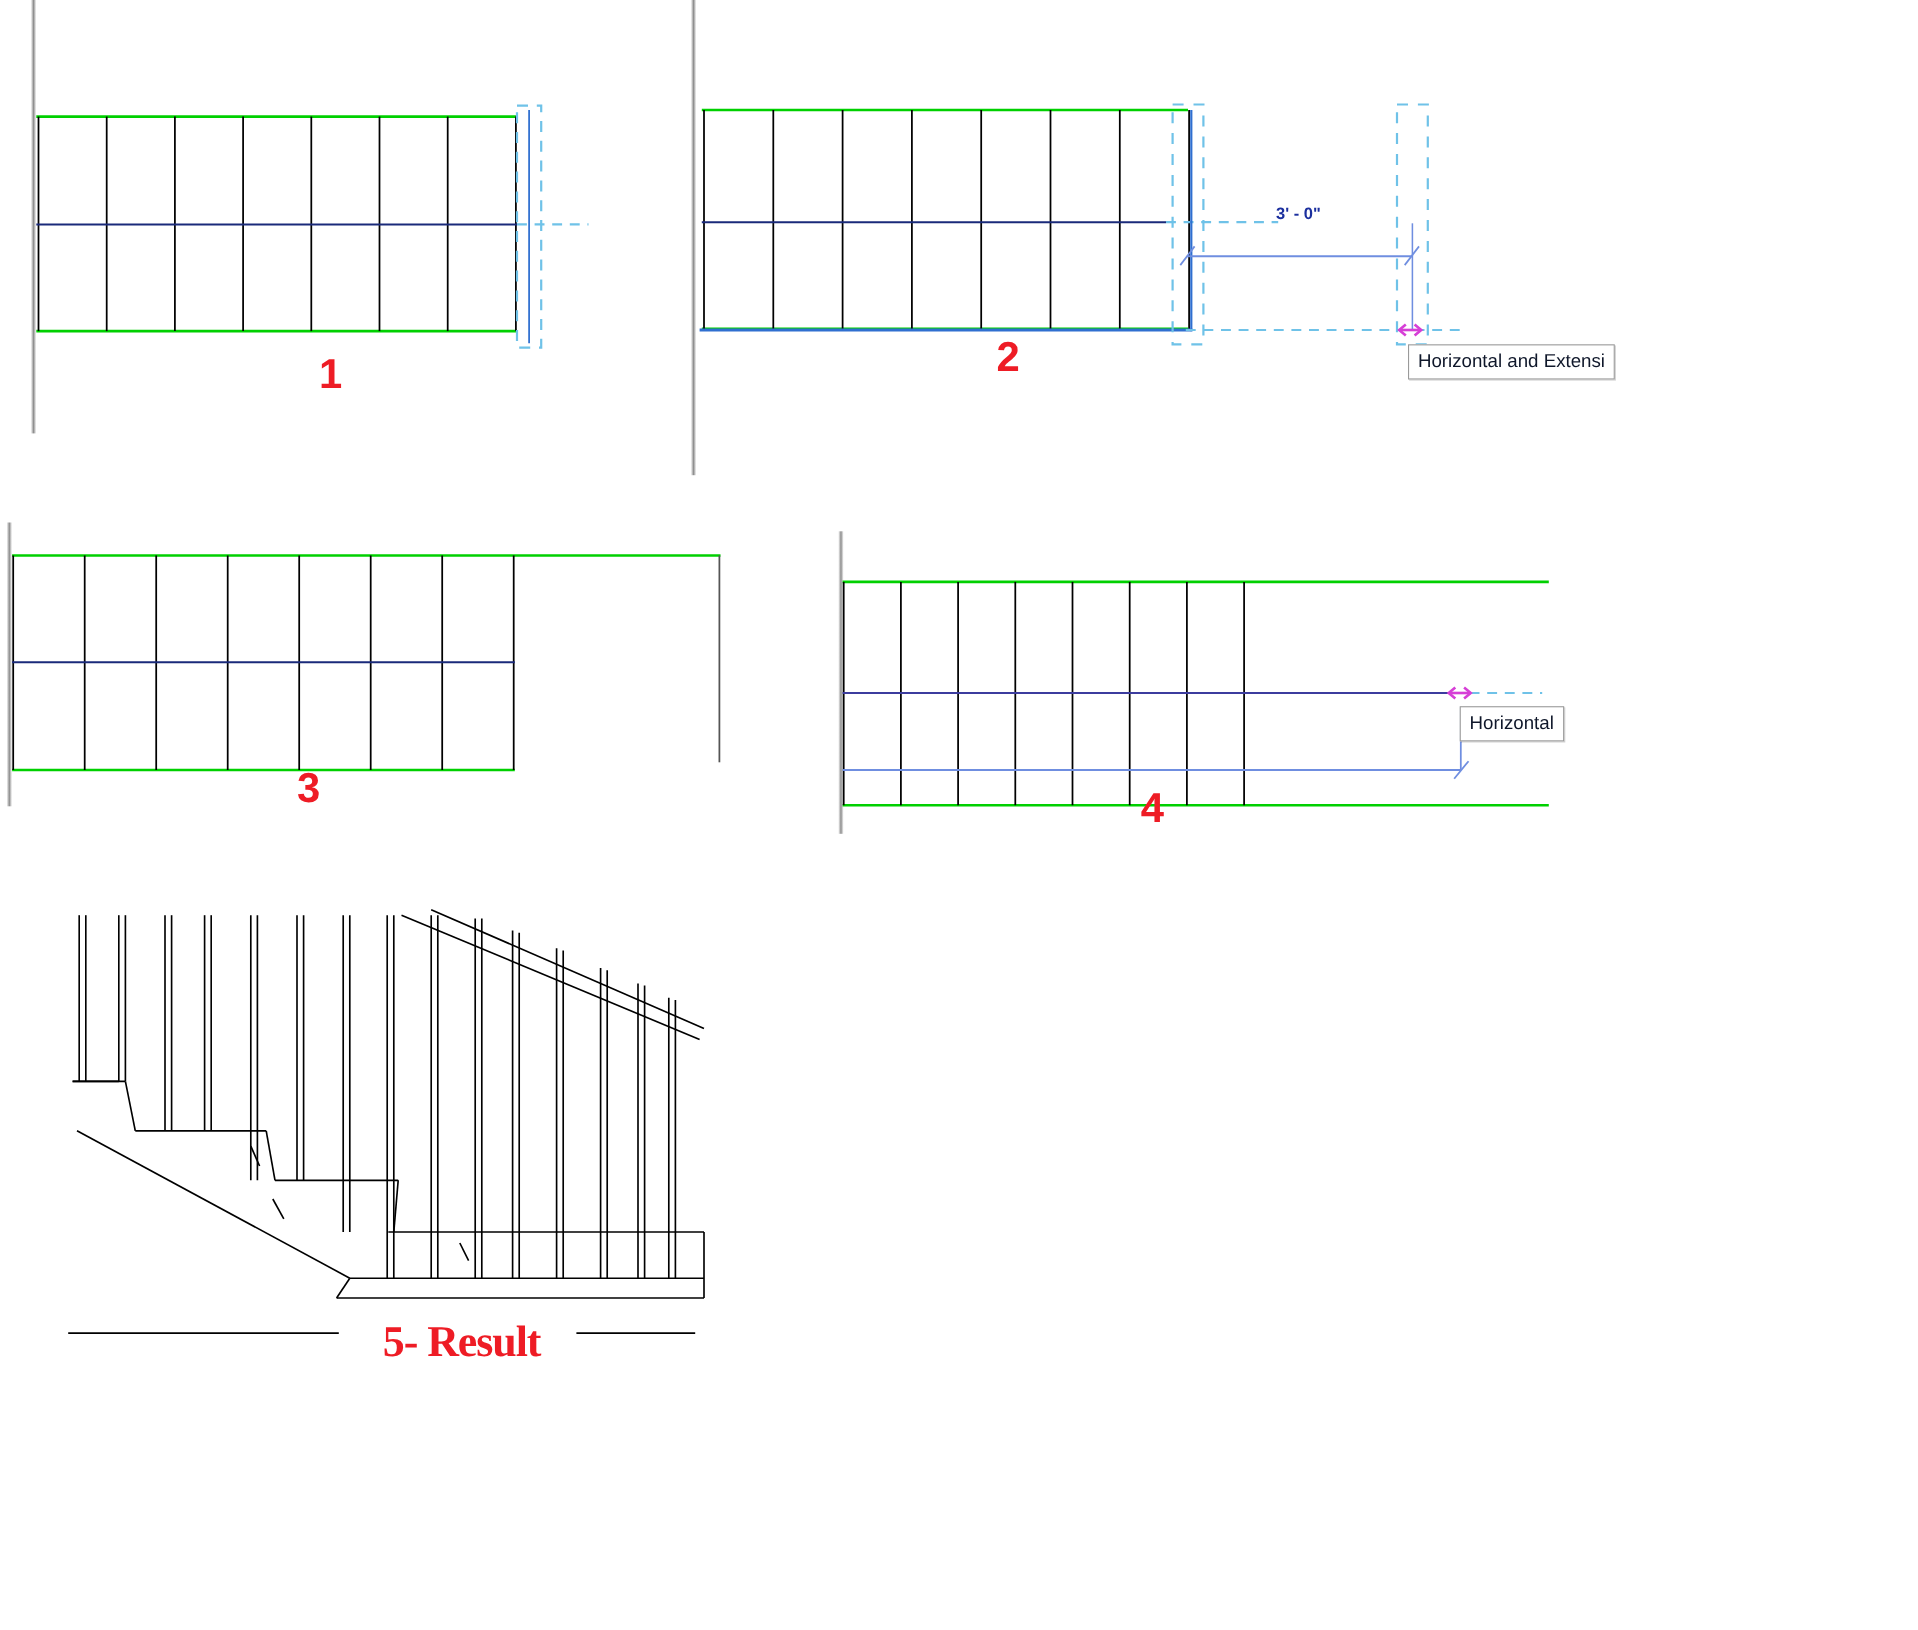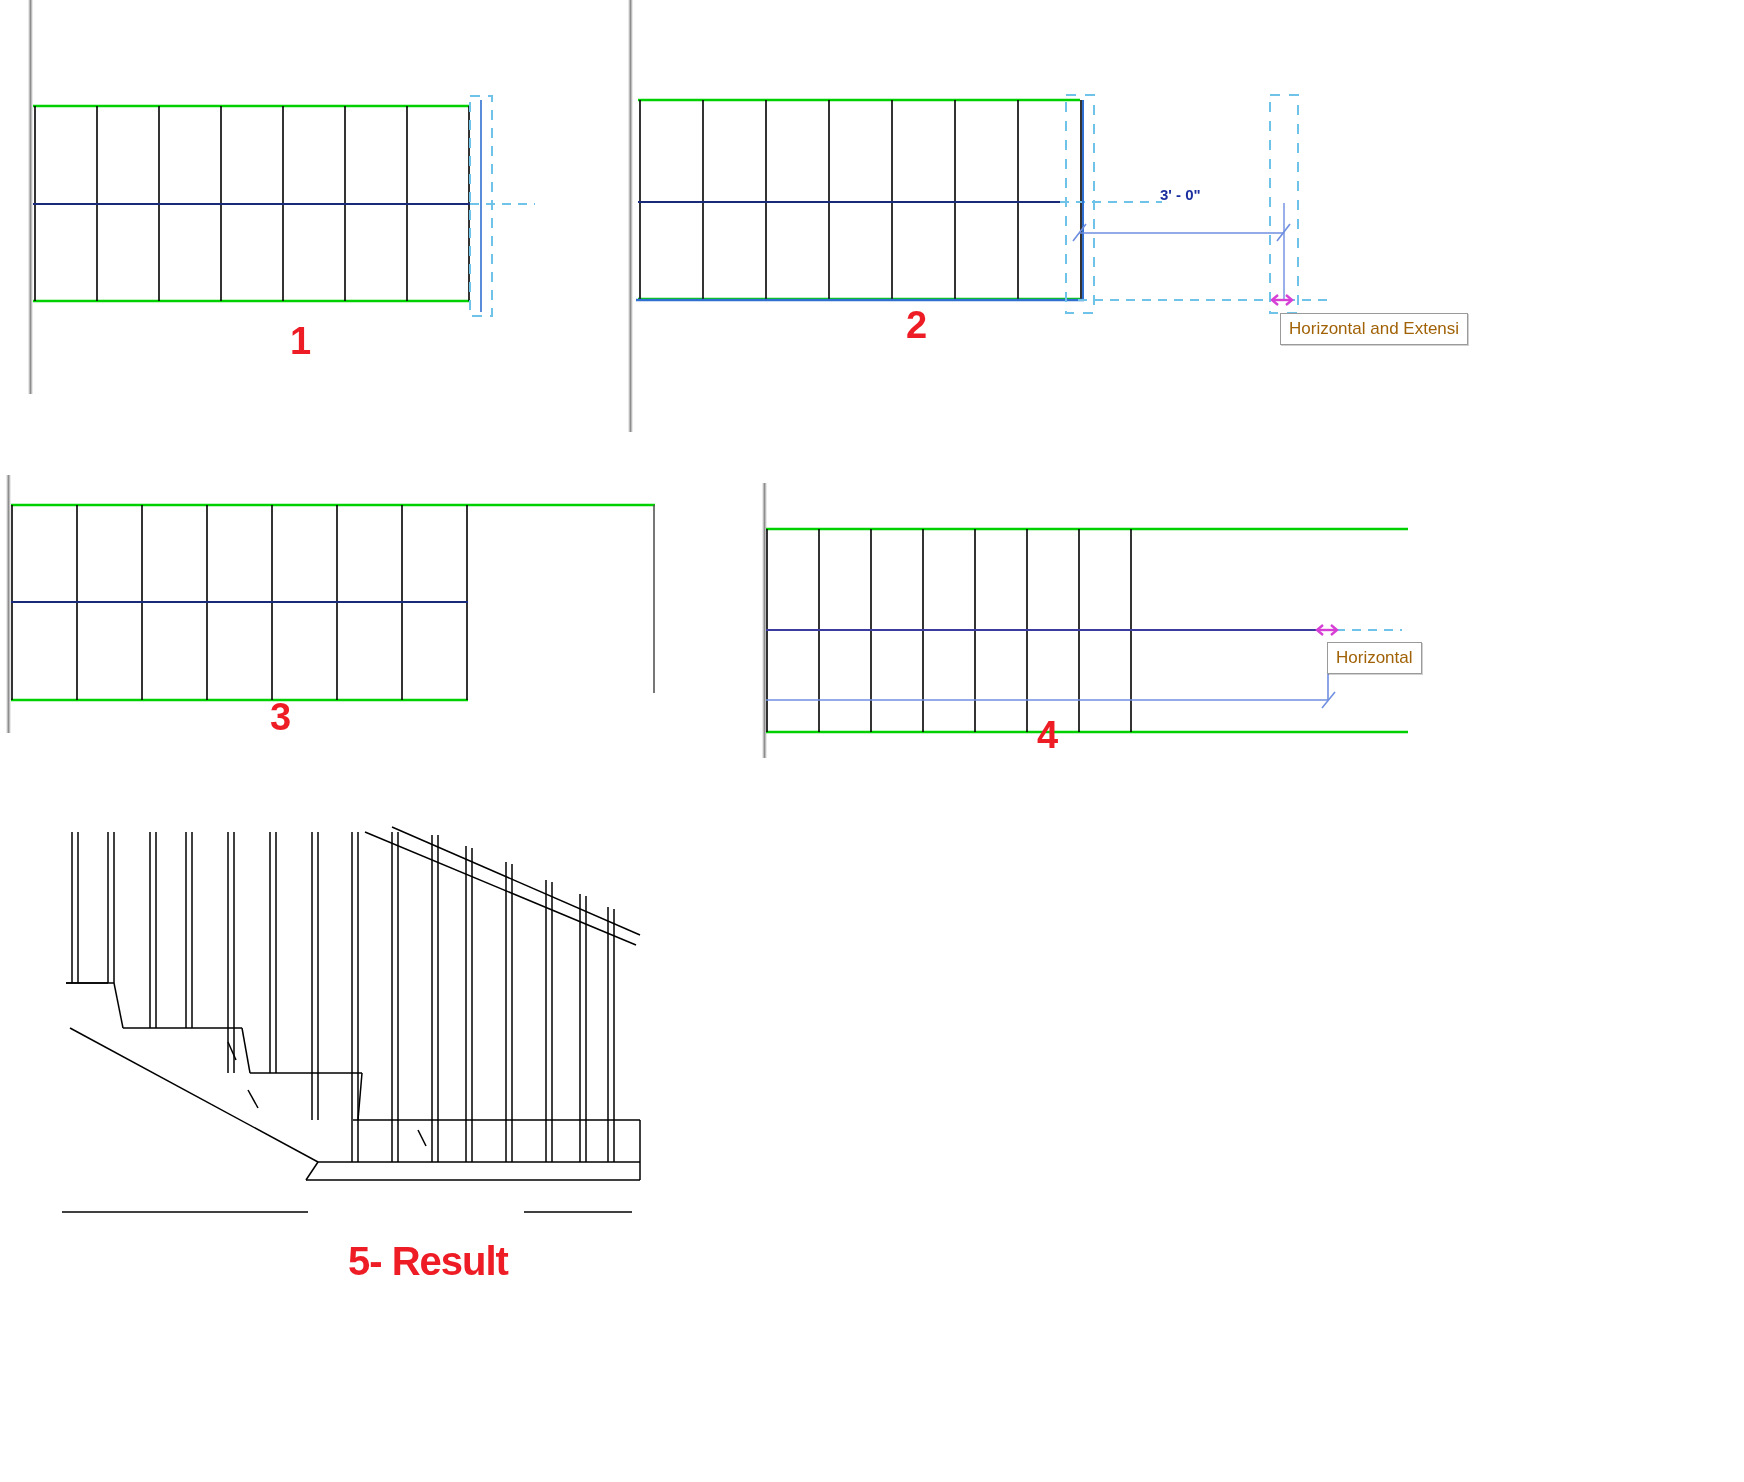--- a/index.html
+++ b/index.html
@@ -9,21 +9,21 @@
   }
   .panel{position:absolute;}
   .step-label{
     position:absolute;color:#ee1c25;font-weight:bold;
     font-family:"Liberation Sans", sans-serif;
     letter-spacing:-1px;line-height:1;
     white-space:nowrap;
   }
   .tooltip{
     position:absolute;background:#ffffff;border:1px solid #9a9a9a;
-    color:#a16207;font-size:17px;line-height:1;
+    color:#0f172a;font-size:17px;line-height:1;
     padding:6px 8px 7px 8px;white-space:nowrap;
     box-shadow:1px 1px 0 rgba(0,0,0,0.18);
     font-family:"Liberation Sans", sans-serif;
   }
   .dimtext{
     position:absolute;color:#1b2f9e;font-size:15px;font-weight:bold;
     white-space:nowrap;font-family:"Liberation Sans", sans-serif;
   }
   svg{display:block;position:absolute;overflow:visible;}
   .wallbar{position:absolute;background:
@@ -251,13 +251,13 @@
       <path d="M 640 330 L 640 390"></path>
     </g>
 
     <line x1="62" y1="422" x2="308" y2="422" stroke="#000000" stroke-width="1.6"></line>
     <line x1="524" y1="422" x2="632" y2="422" stroke="#000000" stroke-width="1.6"></line>
   </svg>
 
   <div class="step-label" style="left:348px;top:1203px;font-size:0px;">5- Result</div>
 </div>
 
-<div class="step-label" style="left:348px;top:1241px;font-size:40px;">5- Result</div>
+<div class="step-label" style="left:348px;top:1200px;font-size:40px;font-family:Liberation Serif, serif;">5- Result</div>
 
 </body></html>

